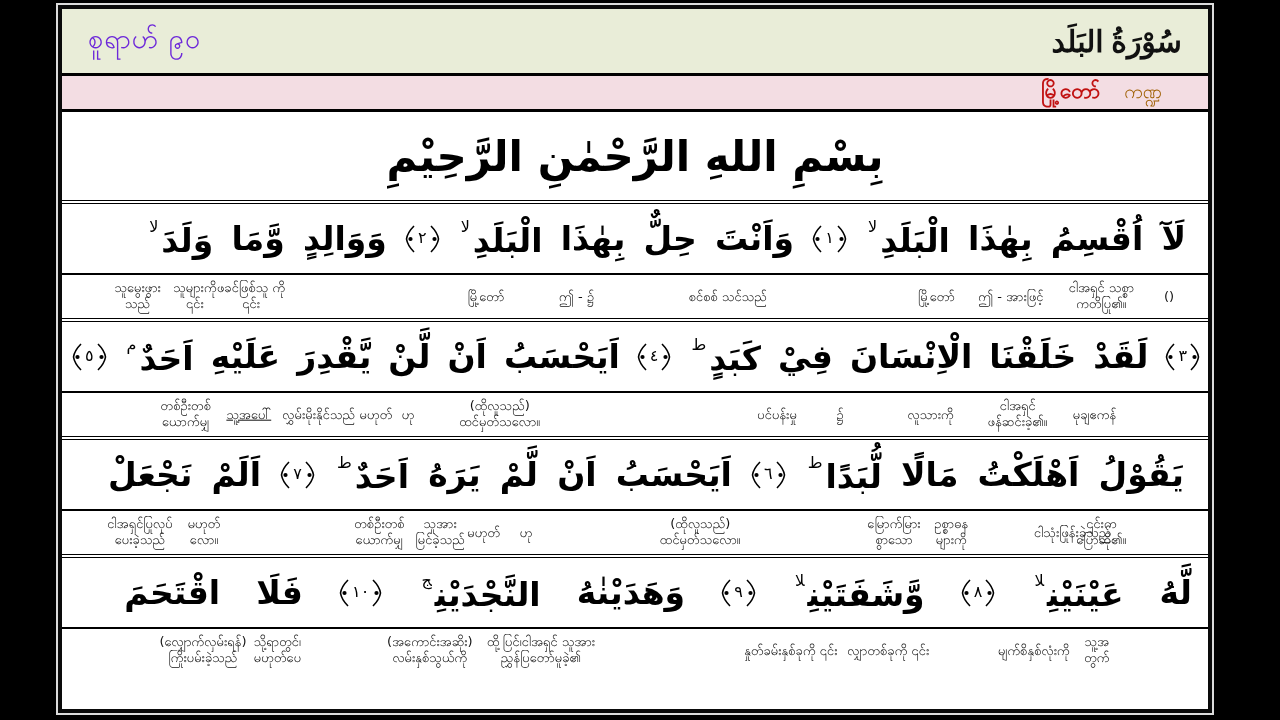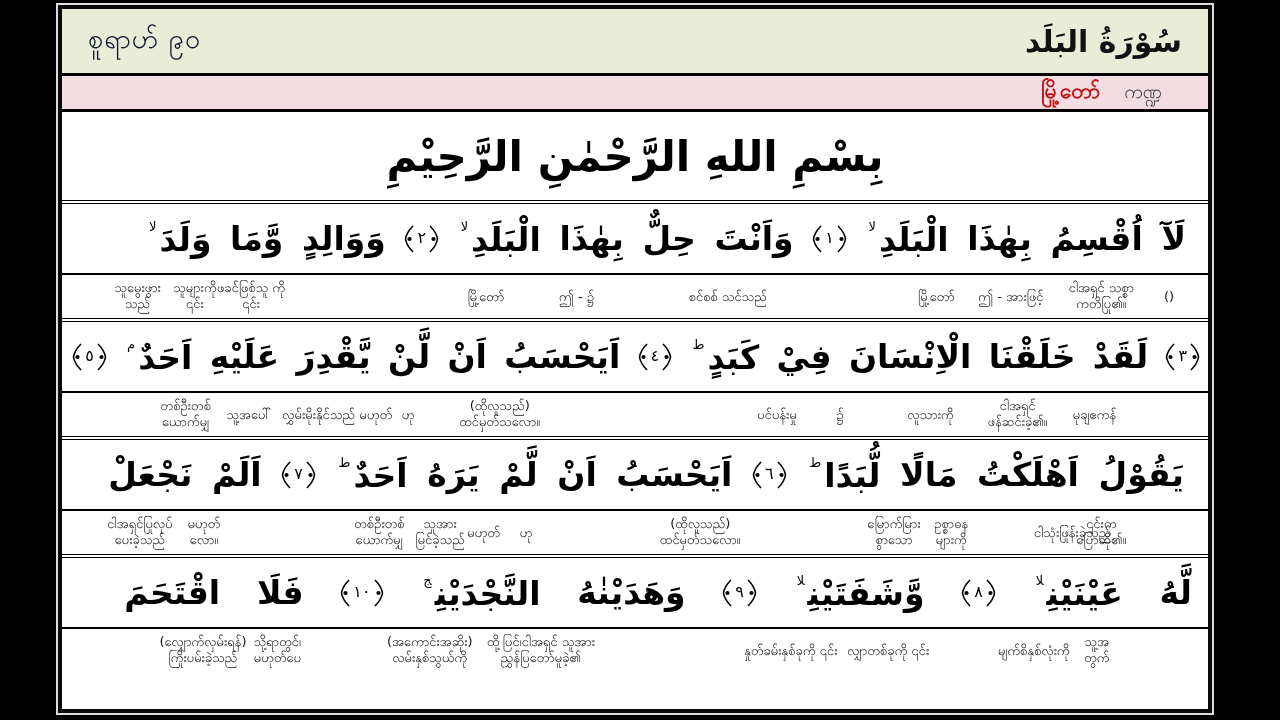--- a/index.html
+++ b/index.html
@@ -14,48 +14,48 @@
   .page{
     position:absolute;left:0;top:0;right:0;bottom:0;
     border:4px solid #0a0a0a;box-sizing:border-box;background:#fff;
     display:flex;flex-direction:column;
   }
   .hdr{
     flex:none;height:67px;background:#e9edd8;border-bottom:3px solid #000;
     display:flex;justify-content:space-between;align-items:center;
     padding:0 26px;box-sizing:border-box;
   }
-  .hdr-left{font-size:27px;color:#0f172a;letter-spacing:1px;}
-  .hdr-right{font-size:30px;font-weight:bold;color:#111;direction:rtl;}
+  .hdr-left{font-size:27px;color:#6d28d9;letter-spacing:1px;}
+  .hdr-right{font-size:30px;font-weight:bold;color:#111;direction:rtl;font-family:Liberation Serif, serif;}
   .subhdr{
     flex:none;height:36px;background:#f3dde3;border-bottom:3px solid #000;
     display:flex;justify-content:flex-end;align-items:center;gap:24px;
     padding:0 46px;box-sizing:border-box;
   }
   .cat-red{color:#c11212;font-size:21px;font-weight:bold;}
-  .cat-black{color:#404040;font-size:19px;}
+  .cat-black{color:#a16207;font-size:19px;}
   .bismillah{
     flex:none;height:88px;display:flex;align-items:center;justify-content:center;
     font-size:42px;font-weight:bold;direction:rtl;color:#000;
   }
   .grow{flex:none;height:43px;position:relative;}
   .bgloss{flex:none;height:44px;border-top:2px solid #000;box-sizing:border-box;position:relative;}
   .sep{flex:none;height:2px;border-top:1px solid #000;border-bottom:1px solid #000;background:#fff;}
   .arow{
     flex:none;height:71px;display:flex;direction:rtl;
     justify-content:space-between;align-items:center;
     border-bottom:2px solid #000;box-sizing:border-box;
     padding:0 10px;font-size:33px;font-weight:600;color:#000;
   }
   .arow.r0{padding-left:84px;padding-right:22px;}
   .arow.r1{padding-left:10px;padding-right:8px;}
   .arow.r2{padding-left:46px;padding-right:24px;}
   .arow.r3{padding-left:62px;padding-right:16px;}
   .aword{white-space:nowrap;direction:rtl;}
-  .sup{font-size:13px;font-weight:normal;vertical-align:20px;margin:2px 3px;}
+  .sup{font-size:16px;font-weight:normal;vertical-align:20px;margin:2px 3px;}
   .marker{display:inline-flex;align-items:center;gap:3px;direction:ltr;}
   .marker .d{font-size:16px;font-weight:normal;transform:translateY(-1px);}
   .gcell{
     position:absolute;top:50%;transform:translate(-50%,-50%);
     text-align:center;font-size:13px;line-height:1.28;white-space:nowrap;color:#111;
   }
   #rows{display:contents;}
 </style>
 </head>
 <body>
@@ -161,21 +161,21 @@
               <circle cx="5.5" cy="15" r="2.1" fill="#000"></circle>
             </svg>
             <span class="d">٥</span>
             <svg width="10" height="30" viewBox="0 0 10 30">
               <path d="M1,2 Q7.5,8.5 8.5,15 Q7.5,21.5 1,28" fill="none" stroke="#000" stroke-width="1.6"></path>
               <circle cx="4.5" cy="15" r="2.1" fill="#000"></circle>
             </svg>
           </span>
         </div><div class="grow">
           <div class="gcell" style="left: 10.8%;">တစ်ဦးတစ်<br>ယောက်မျှ</div>
-          <div class="gcell" style="left: 16.3%;">သူ့အပေါ်</div>
+          <div class="gcell" style="left: 16.3%; text-decoration: underline;">သူ့အပေါ်</div>
           <div class="gcell" style="left: 22.4%;">လွှမ်းမိုးနိုင်သည်</div>
           <div class="gcell" style="left: 27.4%;">မဟုတ်</div>
           <div class="gcell" style="left: 30.2%;">ဟု</div>
           <div class="gcell" style="left: 38.2%;">(ထိုလူသည်)<br>ထင်မှတ်သလော။</div>
           <div class="gcell" style="left: 62.4%;">ပင်ပန်းမှု</div>
           <div class="gcell" style="left: 67.9%;">၌</div>
           <div class="gcell" style="left: 75.8%;">လူသားကို</div>
           <div class="gcell" style="left: 83.4%;">ငါအရှင်<br>ဖန်ဆင်းခဲ့၏။</div>
           <div class="gcell" style="left: 90.1%;">မုချဧကန်</div>
         </div><div class="sep"></div><div class="arow r2">

